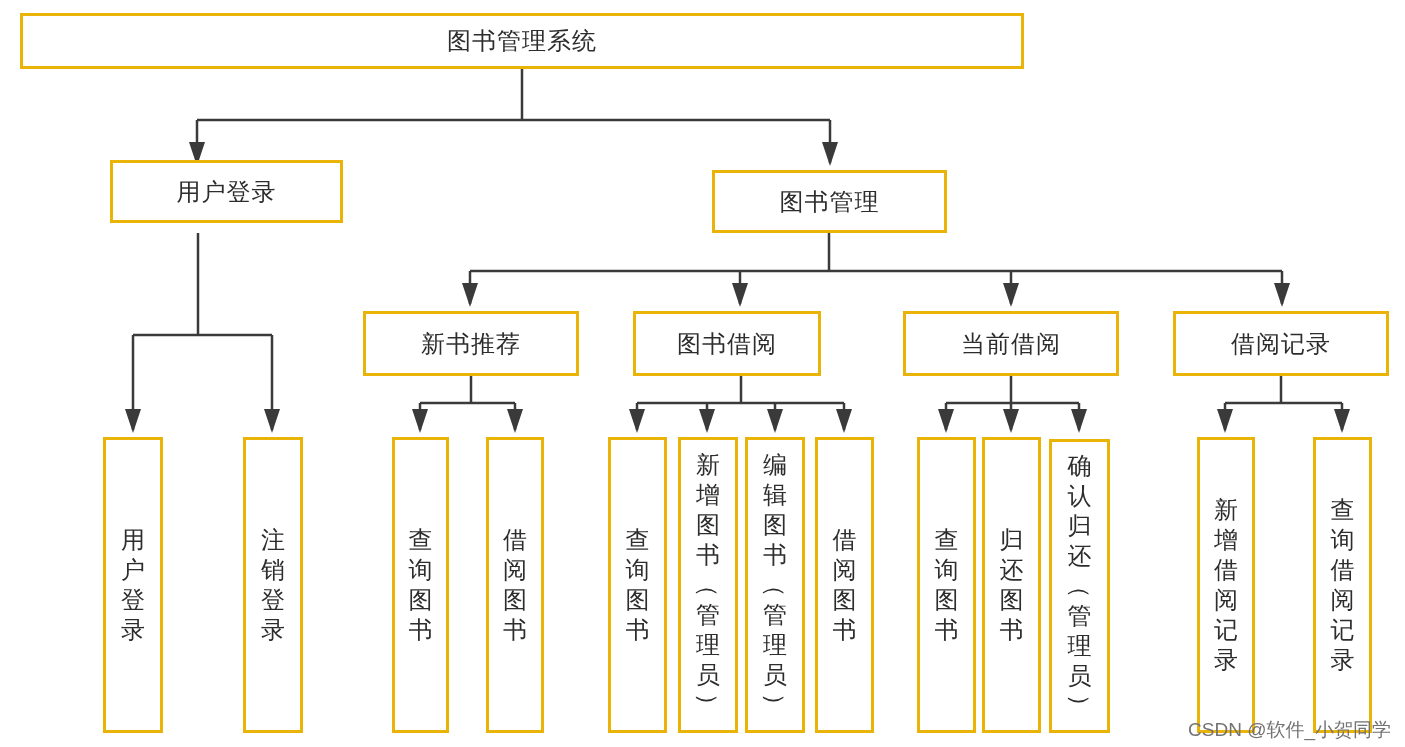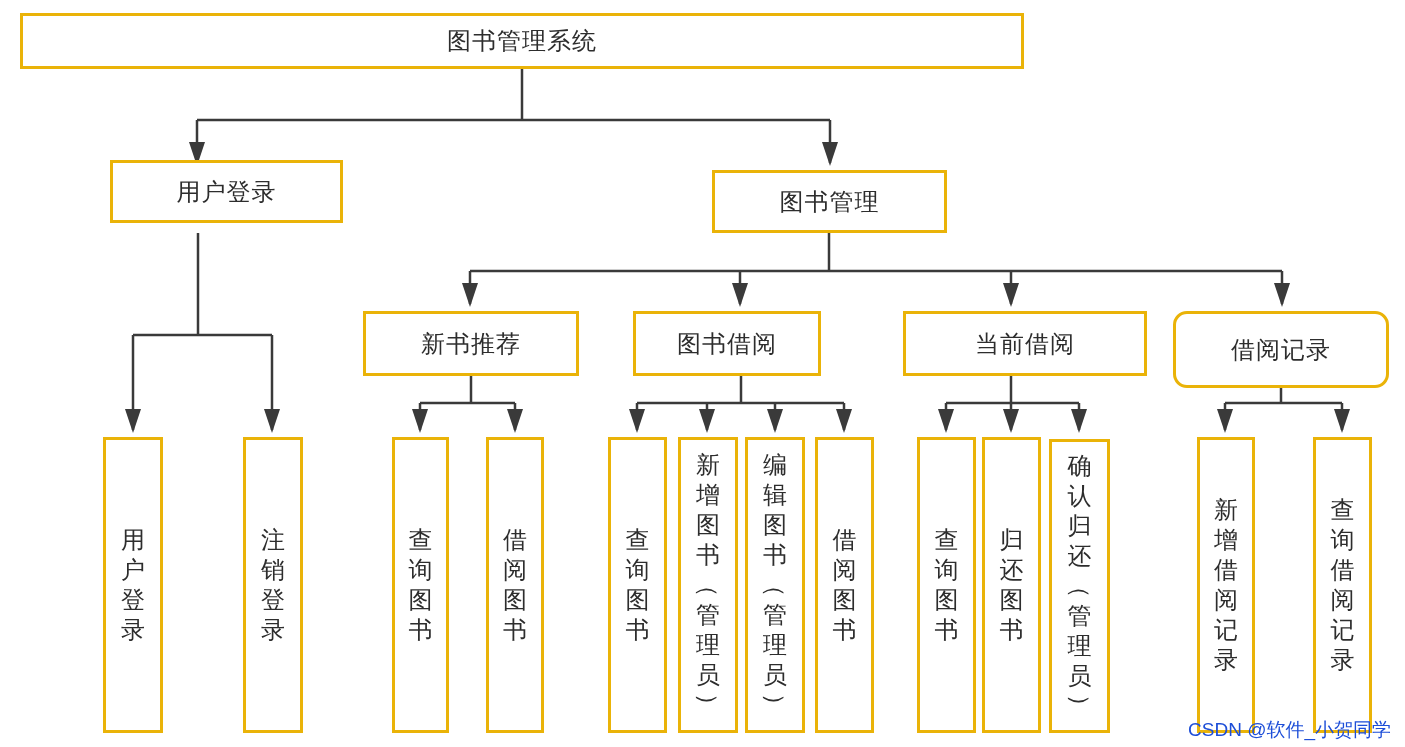--- a/index.html
+++ b/index.html
@@ -14,21 +14,21 @@
   }
   .hlabel { font-size:24px; letter-spacing:1px; white-space:nowrap; }
   .vbox { flex-direction:column; }
   .vchar { display:block; font-size:24px; line-height:30px; text-align:center; }
   .vchar.rot { transform:rotate(90deg); }
   svg.connectors { position:absolute; left:0; top:0; width:1405px; height:747px; }
   svg.connectors line { stroke:#3a3a3a; stroke-width:2.5; }
   svg.connectors .ah { fill:#3a3a3a; }
   .watermark {
     position:absolute; right:14px; bottom:4px;
-    font-size:19px; color:#1d4ed8; white-space:nowrap;
+    font-size:19px; color:#737373; white-space:nowrap;
   }
 </style>
 </head>
 <body>
 
 <div class="stage">
 
   <svg class="connectors" viewBox="0 0 1405 747" xmlns="http://www.w3.org/2000/svg">
     <defs>
       <marker id="arrow" viewBox="0 0 24 16" markerWidth="24" markerHeight="16" refX="21" refY="8" orient="auto" markerUnits="userSpaceOnUse">
@@ -87,24 +87,24 @@
   <div class="box" style="left:712px; top:170px; width:235px; height:63px;font-family:Liberation Serif, serif;">
     <span class="hlabel">图书管理</span>
   </div>
 
   <div class="box" style="left:363px; top:311px; width:216px; height:65px;align-items:center;">
     <span class="hlabel">新书推荐</span>
   </div>
   <div class="box" style="left:633px; top:311px; width:188px; height:65px;">
     <span class="hlabel">图书借阅</span>
   </div>
-  <div class="box" style="left:903px; top:311px; width:244px; height:65px;">
+  <div class="box" style="left:903px; top:311px; width:216px; height:65px;">
     <span class="hlabel">当前借阅</span>
   </div>
-  <div class="box" style="left:1173px; top:311px; width:216px; height:77px;border-radius:14px;">
+  <div class="box" style="left:1173px; top:311px; width:216px; height:65px;">
     <span class="hlabel">借阅记录</span>
   </div>
 
   <div class="box vbox" style="left:103px; top:437px; width:60px; height:296px;">
       <span class="vchar">用</span>
       <span class="vchar">户</span>
       <span class="vchar">登</span>
       <span class="vchar">录</span>
     </div>
   <div class="box vbox" style="left:243px; top:437px; width:60px; height:296px;">

